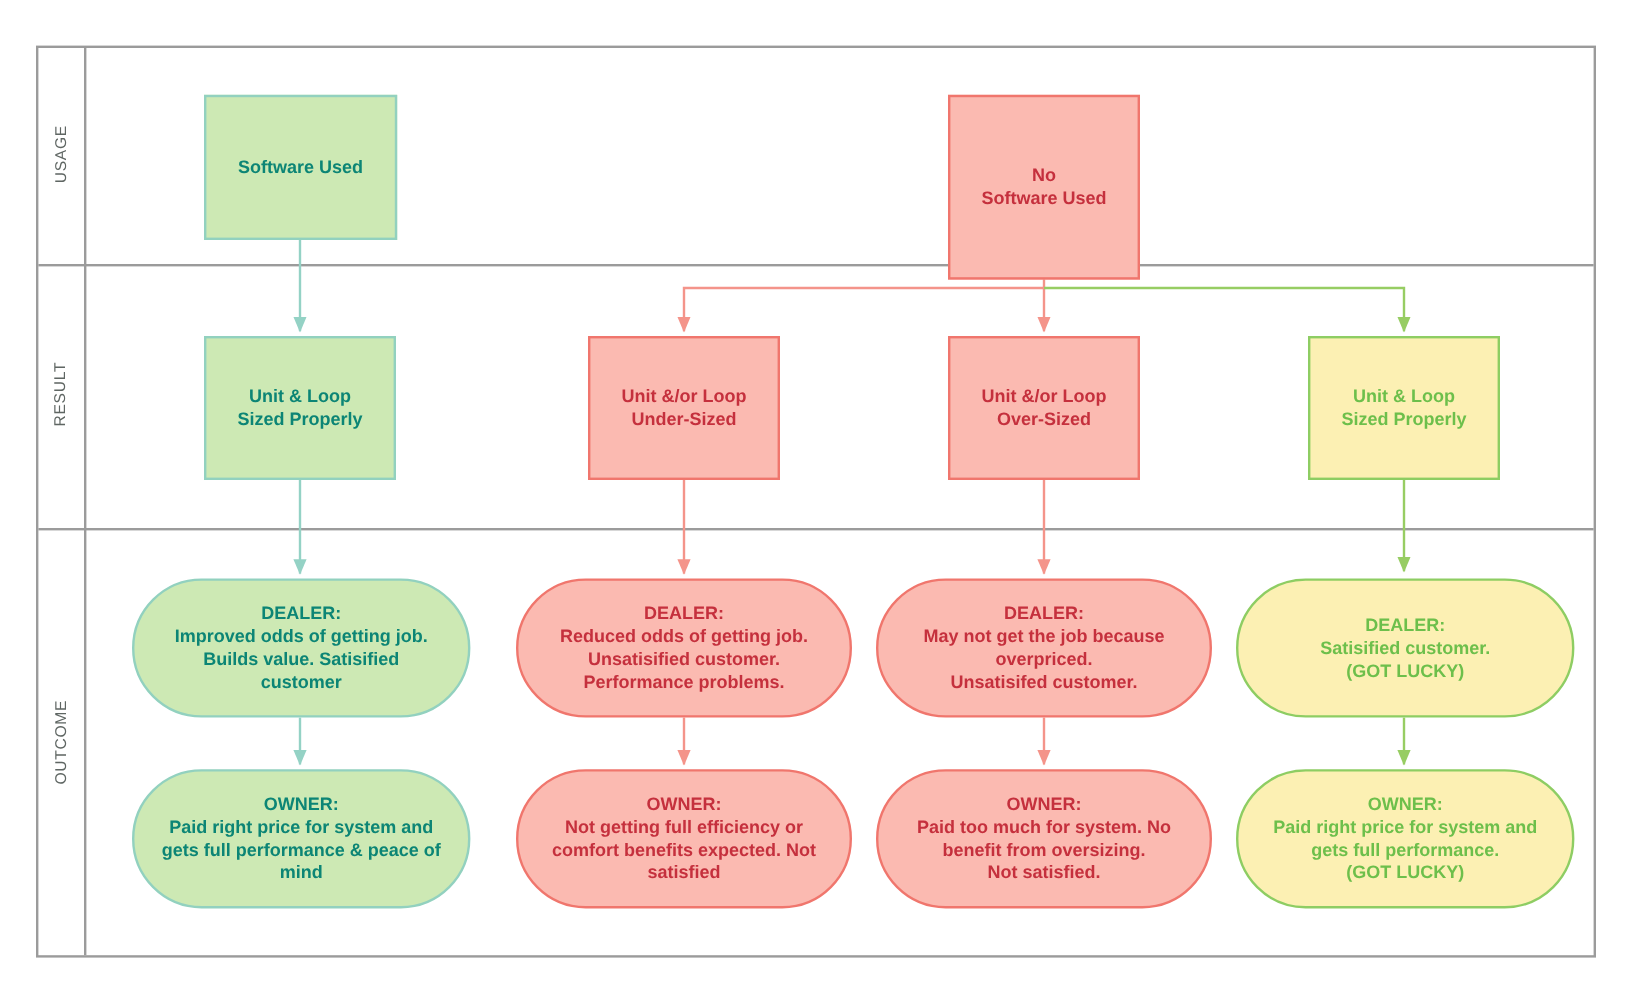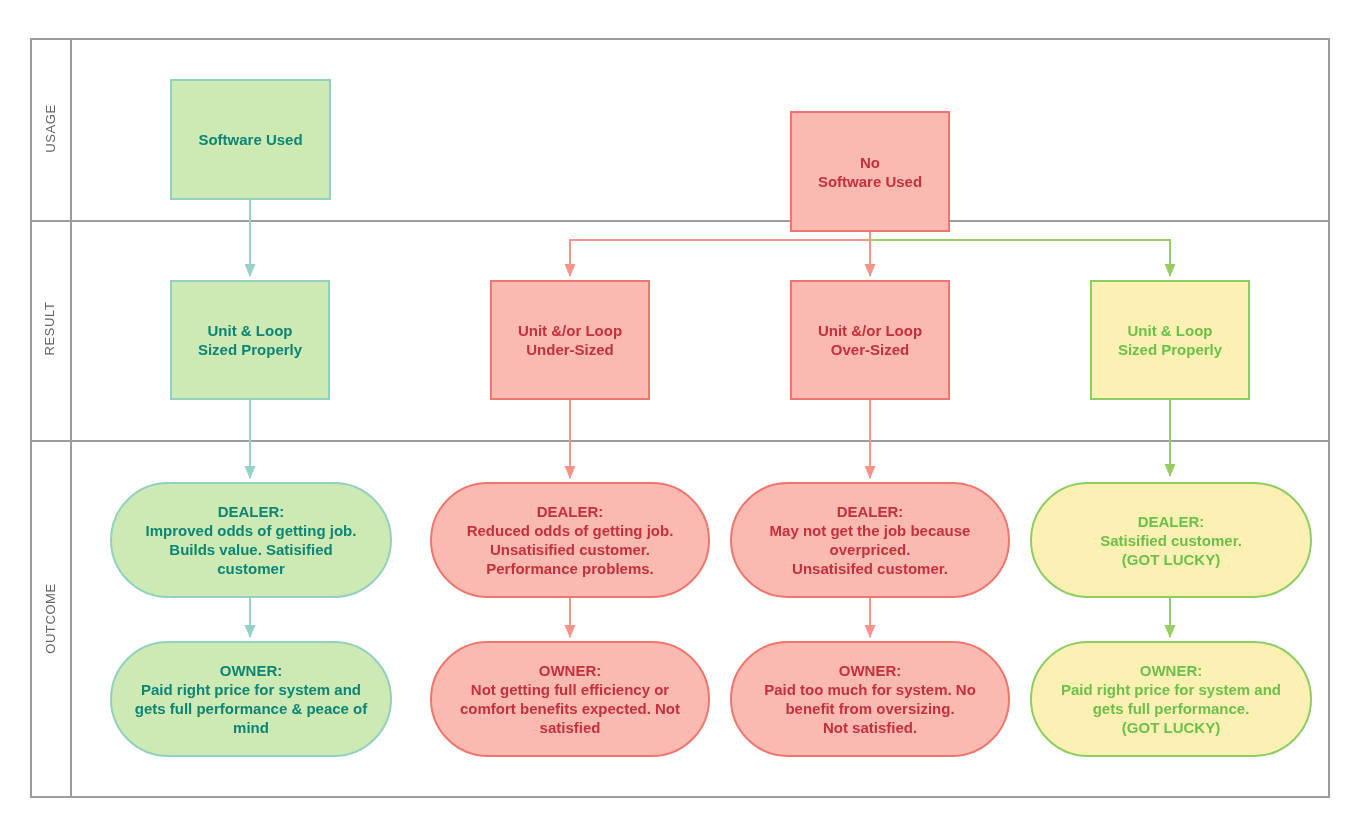--- a/index.html
+++ b/index.html
@@ -80,21 +80,21 @@
     <path d="M870,400 L870,478" stroke="#f4948a" stroke-width="2" fill="none" marker-end="url(#head-salmon)"></path>
     <path d="M870,598 L870,637" stroke="#f4948a" stroke-width="2" fill="none" marker-end="url(#head-salmon)"></path>
 
     <path d="M1170,400 L1170,476" stroke="#97cd63" stroke-width="2" fill="none" marker-end="url(#head-green)"></path>
     <path d="M1170,598 L1170,637" stroke="#97cd63" stroke-width="2" fill="none" marker-end="url(#head-green)"></path>
   </svg>
 
   <div class="node rect green" style="left:170px;top:79px;width:161px;height:121px;">
     <span class="node-text">Software Used</span>
   </div>
-  <div class="node rect red" style="left:790px;top:79px;width:160px;height:121px;margin-top:32px;">
+  <div class="node rect red" style="left:790px;top:79px;width:160px;height:154px;">
     <span class="node-text">No
 Software Used</span>
   </div>
 
   <div class="node rect green" style="left:170px;top:280px;width:160px;height:120px;">
     <span class="node-text">Unit &amp; Loop
 Sized Properly</span>
   </div>
   <div class="node rect red" style="left:490px;top:280px;width:160px;height:120px;">
     <span class="node-text">Unit &amp;/or Loop

